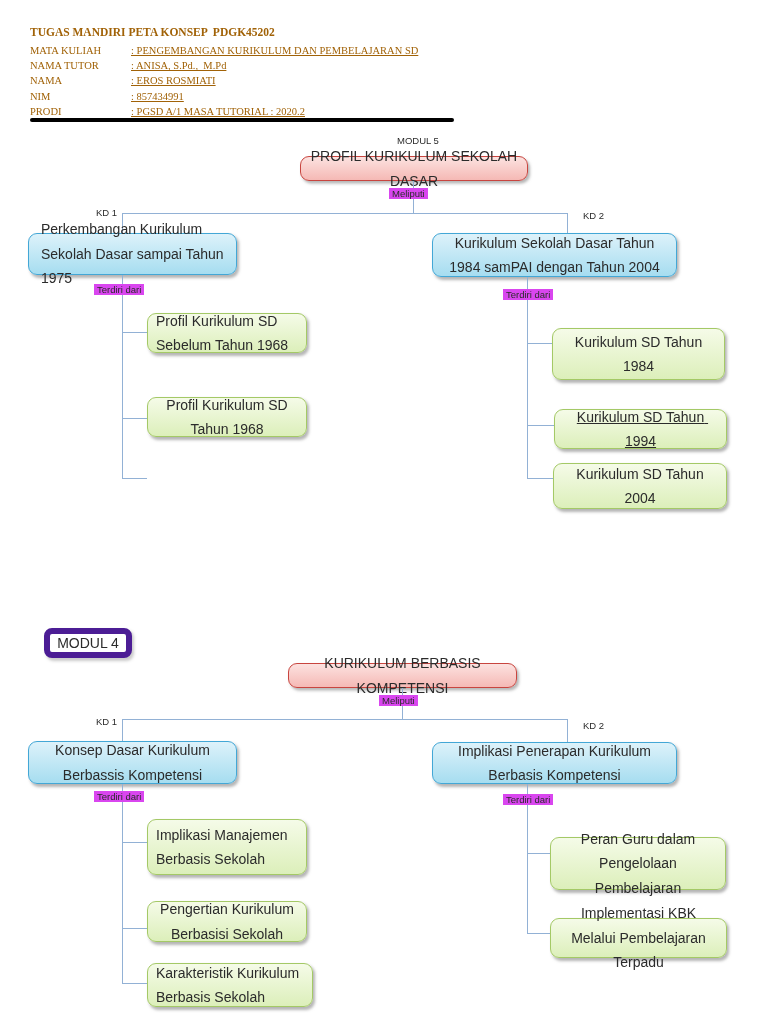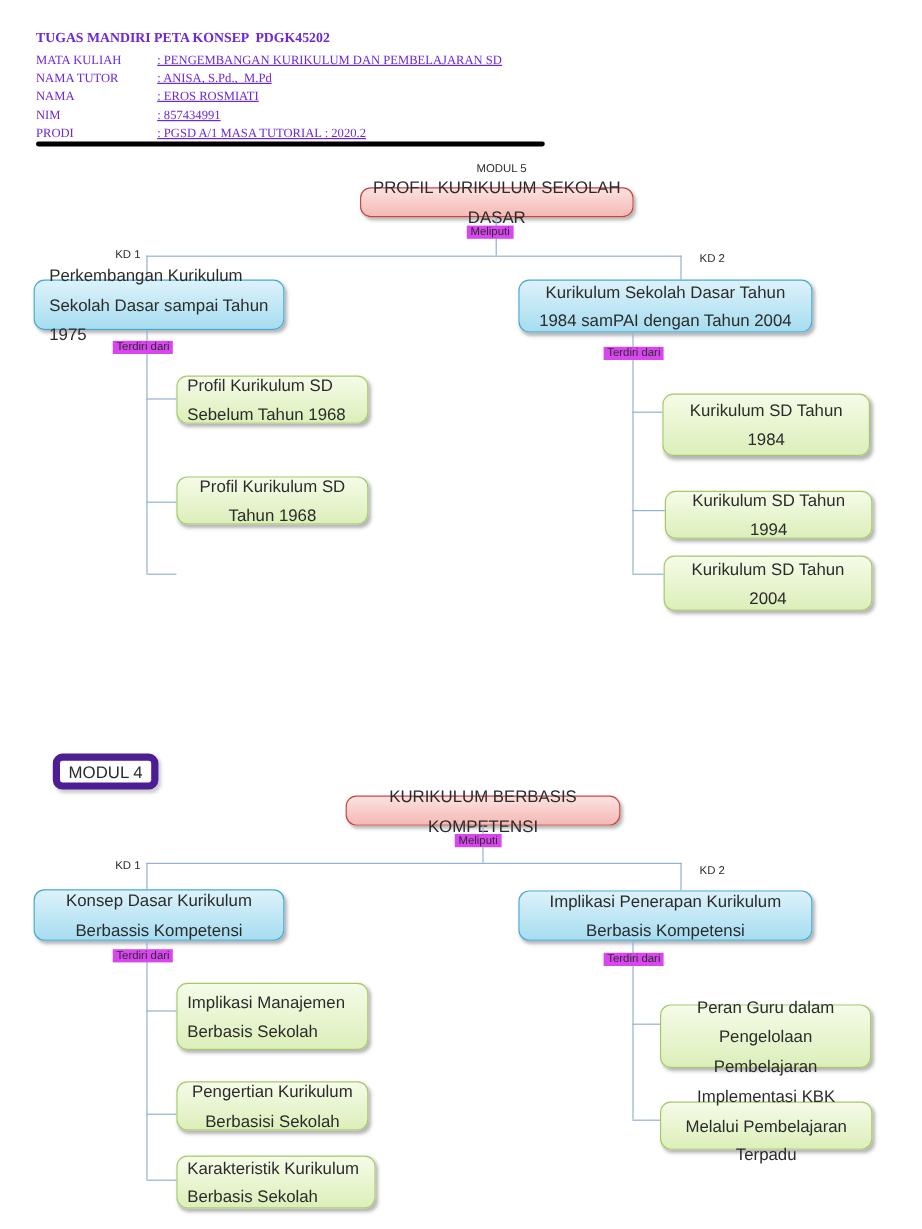--- a/index.html
+++ b/index.html
@@ -1,20 +1,20 @@
 <!DOCTYPE html>
 <html><head>
 <meta charset="utf-8">
 <style>
   html,body{margin:0;padding:0;background:#fff;}
   .page{position:relative;width:768px;height:1024px;background:#ffffff;overflow:hidden;
         font-family:"Liberation Sans",sans-serif;}
 
   
-  .hdr{position:absolute;left:30px;top:26px;font-family:"Liberation Serif",serif;color:#6d28d9;}
+  .hdr{position:absolute;left:30px;top:26px;font-family:"Liberation Serif",serif;color:#a16207;}
   .hdr-title{font-weight:bold;font-size:11.5px;white-space:pre;margin-bottom:5px;}
   .hdr-row{display:flex;font-size:10.5px;line-height:15.2px;}
   .hdr-label{width:101px;flex:0 0 101px;}
   .hdr-value{white-space:pre;text-decoration:underline;}
   .hdr-rule{position:absolute;left:30px;top:118px;width:424px;height:4px;background:#000;border-radius:2px;}
 
   
   .node{position:absolute;box-sizing:border-box;display:flex;align-items:center;
         border-radius:9px;font-size:14px;color:#2b2b2b;
         box-shadow:2px 2.5px 3px rgba(120,120,120,0.55);}
@@ -100,21 +100,21 @@
 
   <div class="vline" style="left:527px;top:277px;height:201px;"></div>
   <div class="lbl onln" style="left:503px;top:289px;">Terdiri dari</div>
   <div class="hline" style="left:527px;top:343px;width:25px;"></div>
   <div class="hline" style="left:527px;top:425px;width:27px;"></div>
   <div class="hline" style="left:527px;top:478px;width:26px;"></div>
 
   <div class="node green center" style="left:552px;top:328px;width:173px;height:52px;padding:0 6px;">
     <span class="txt">Kurikulum SD Tahun 1984</span>
   </div>
-  <div class="node green center" style="left:554px;top:409px;width:173px;height:40px;padding:0 6px;">
+  <div class="node green center" style="left:554px;top:409px;width:173px;height:40px;padding:0 6px;text-decoration:underline;">
     <span class="txt">Kurikulum SD Tahun 1994</span>
   </div>
   <div class="node green center" style="left:553px;top:463px;width:174px;height:46px;padding:0 6px;">
     <span class="txt">Kurikulum SD Tahun 2004</span>
   </div>
 
   <div class="node outline-red center" style="left:44px;top:628px;width:88px;height:30px;">
     <span class="txt">MODUL 4</span>
   </div>
 

